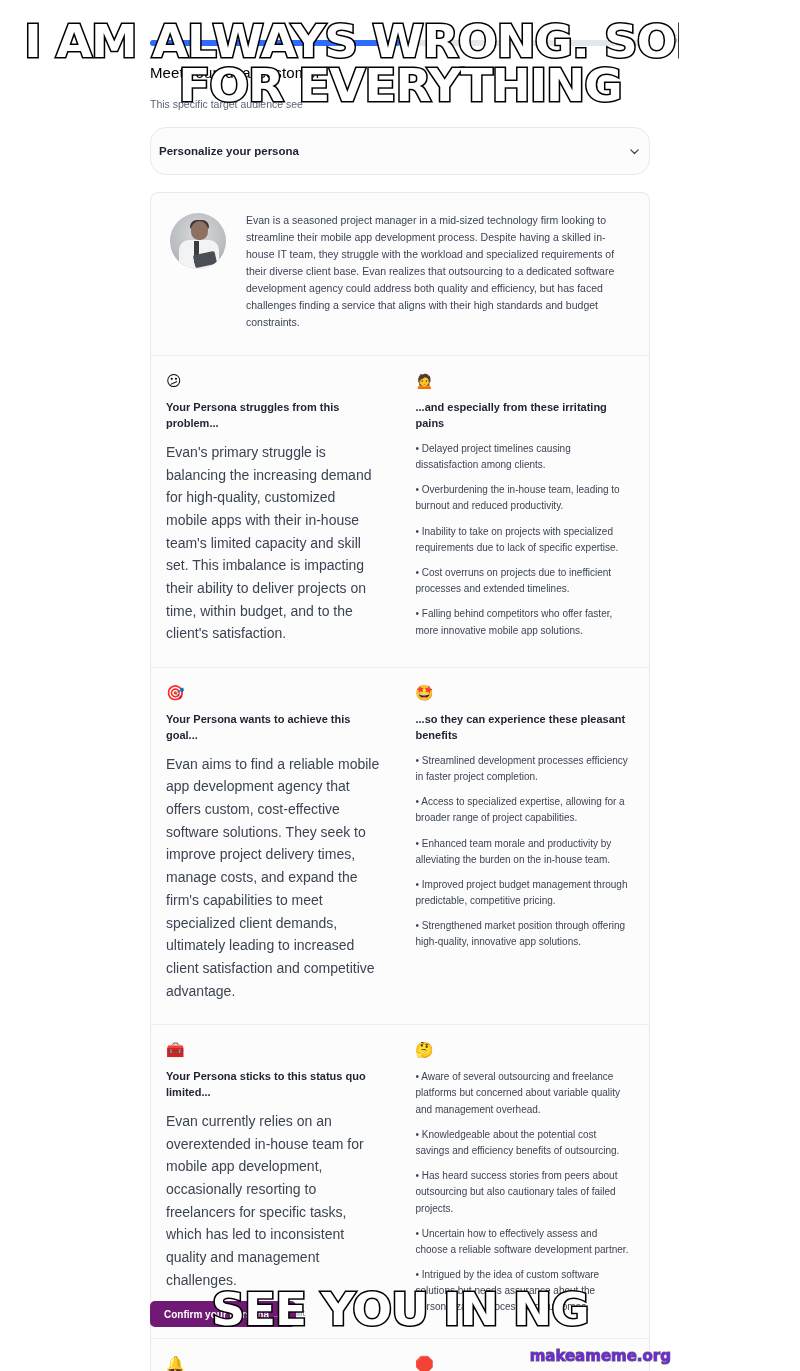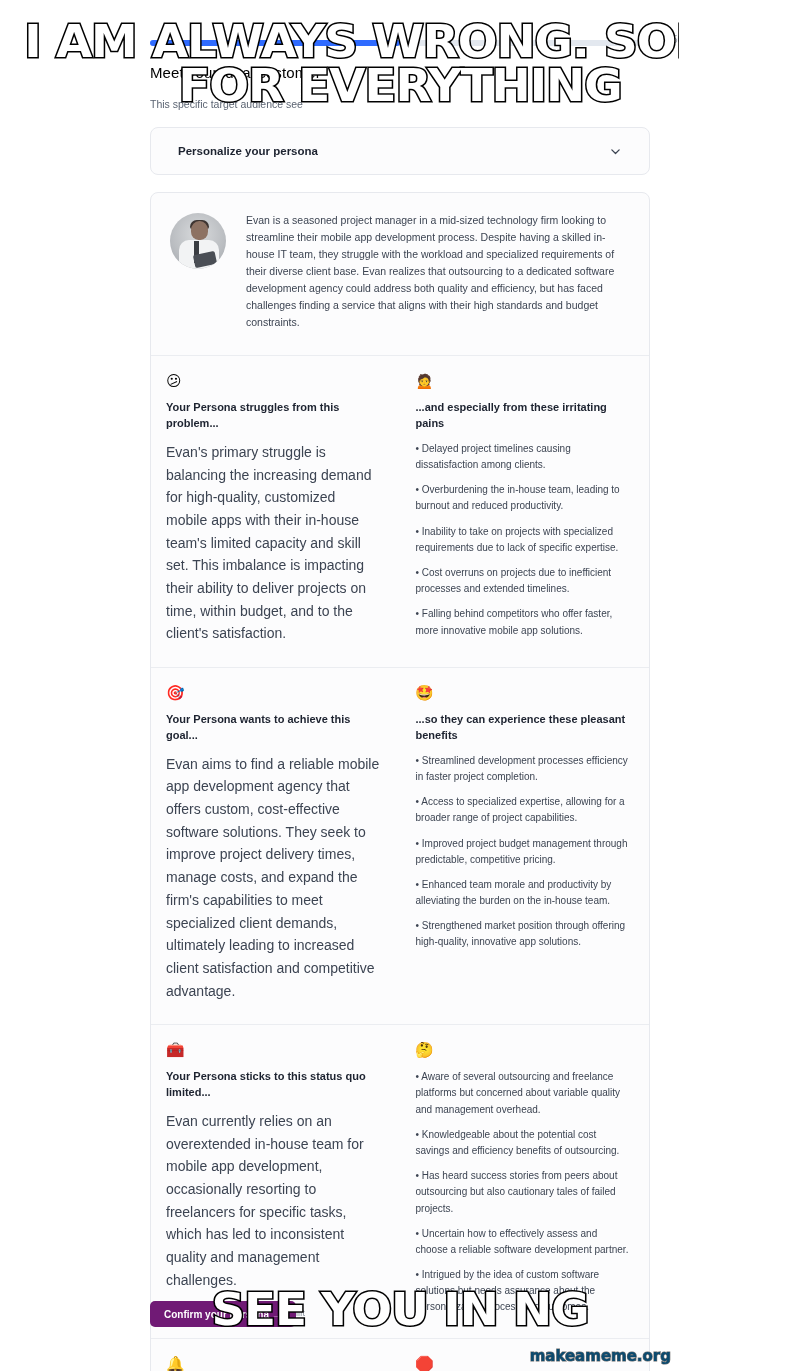--- a/index.html
+++ b/index.html
@@ -66,25 +66,25 @@
 
   
   .accordion {
     position: absolute;
     left: 150px;
     top: 127px;
     width: 500px;
     height: 48px;
     background: #fcfcfd;
     border: 1px solid #e7e9ee;
-    border-radius: 8px;
+    border-radius: 16px;
     display: flex;
     align-items: center;
     justify-content: space-between;
-    padding: 0 27px;
+    padding: 0 8px;
   }
   .accordion-label {
     font-size: 11.5px;
     font-weight: 700;
     color: #1d2330;
   }
   .chevron {
     width: 13px;
     height: 13px;
     display: block;
@@ -269,21 +269,21 @@
     font-size: 45px;
   }
 
   .watermark {
     position: absolute;
     right: 8px;
     bottom: 6px;
     font-family: "DejaVu Sans", sans-serif;
     font-size: 15px;
     font-weight: 700;
-    color: #0c4a6e;
+    color: #6d28d9;
     -webkit-text-stroke: 1.1px #6d6d6d;
     paint-order: stroke fill;
   }
 </style>
 </head>
 <body>
 
 <div id="page">
 
   <div class="progress-wrap">
@@ -337,22 +337,22 @@
       <div class="col col-left">
         <span class="sec-emoji">🎯</span>
         <div class="sec-title">Your Persona wants to achieve this goal...</div>
         <div class="sec-body">Evan aims to find a reliable mobile app development agency that offers custom, cost-effective software solutions. They seek to improve project delivery times, manage costs, and expand the firm's capabilities to meet specialized client demands, ultimately leading to increased client satisfaction and competitive advantage.</div>
       </div>
       <div class="col">
         <span class="sec-emoji">🤩</span>
         <div class="sec-title">...so they can experience these pleasant benefits</div>
         <div class="bullet">• Streamlined development processes efficiency in faster project completion.</div>
         <div class="bullet">• Access to specialized expertise, allowing for a broader range of project capabilities.</div>
+        <div class="bullet">• Enhanced team morale and productivity by alleviating the burden on the in-house team.</div>
         <div class="bullet">• Improved project budget management through predictable, competitive pricing.</div>
-        <div class="bullet">• Enhanced team morale and productivity by alleviating the burden on the in-house team.</div>
         <div class="bullet">• Strengthened market position through offering high-quality, innovative app solutions.</div>
       </div>
     </div>
 
     <div class="section">
       <div class="col col-left">
         <span class="sec-emoji">🧰</span>
         <div class="sec-title">Your Persona sticks to this status quo limited...</div>
         <div class="sec-body">Evan currently relies on an overextended in-house team for mobile app development, occasionally resorting to freelancers for specific tasks, which has led to inconsistent quality and management challenges.</div>
       </div>

